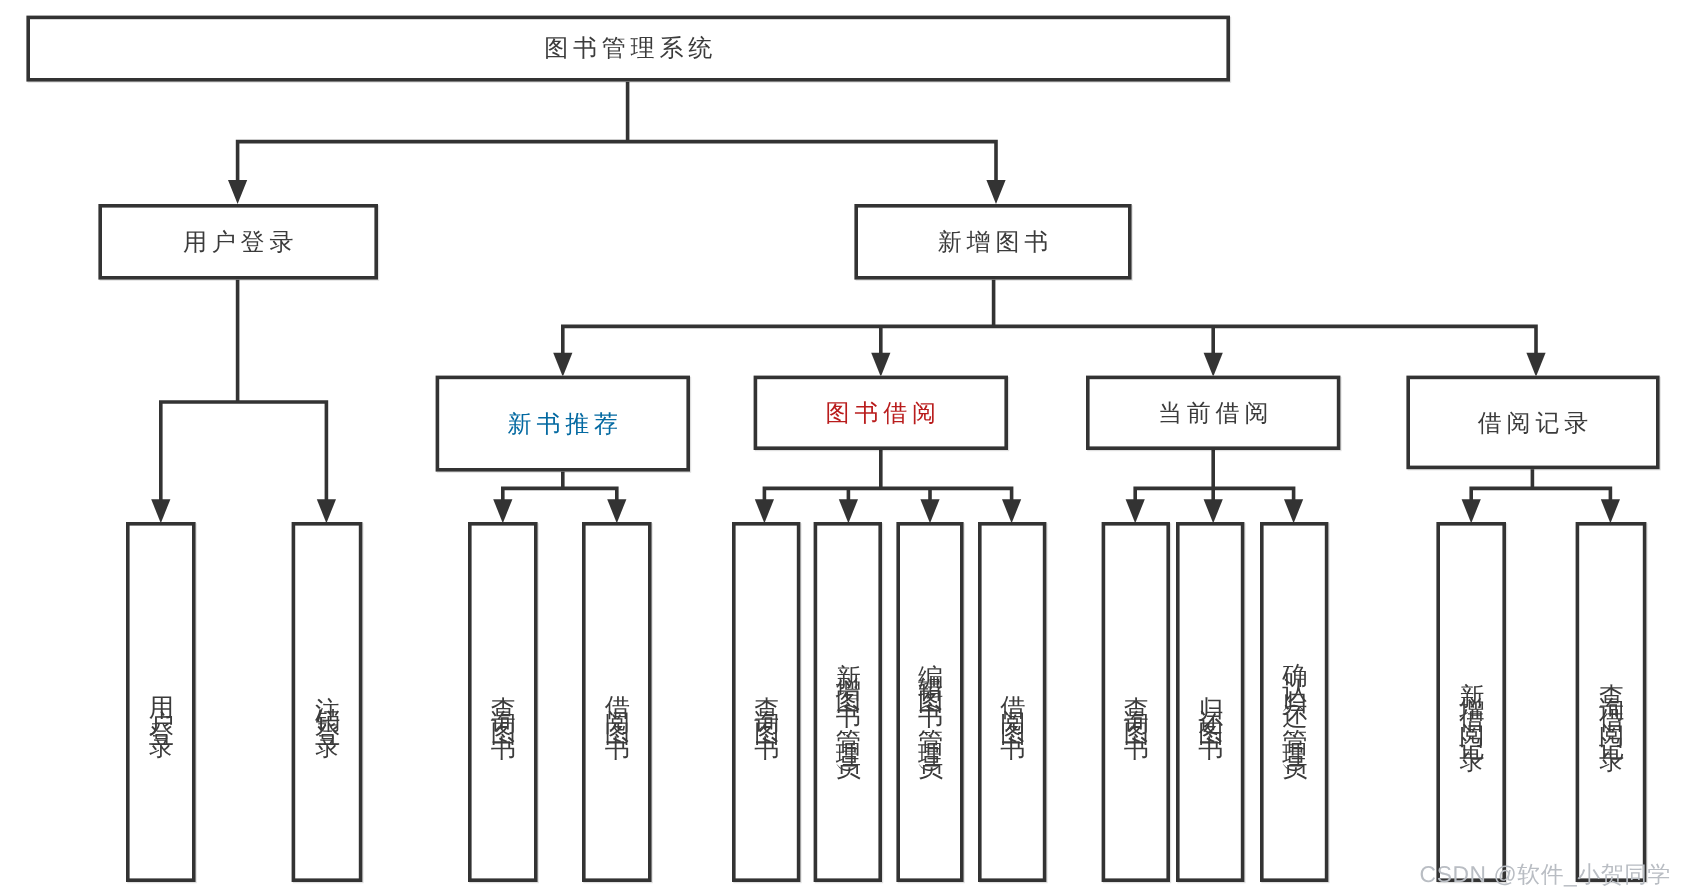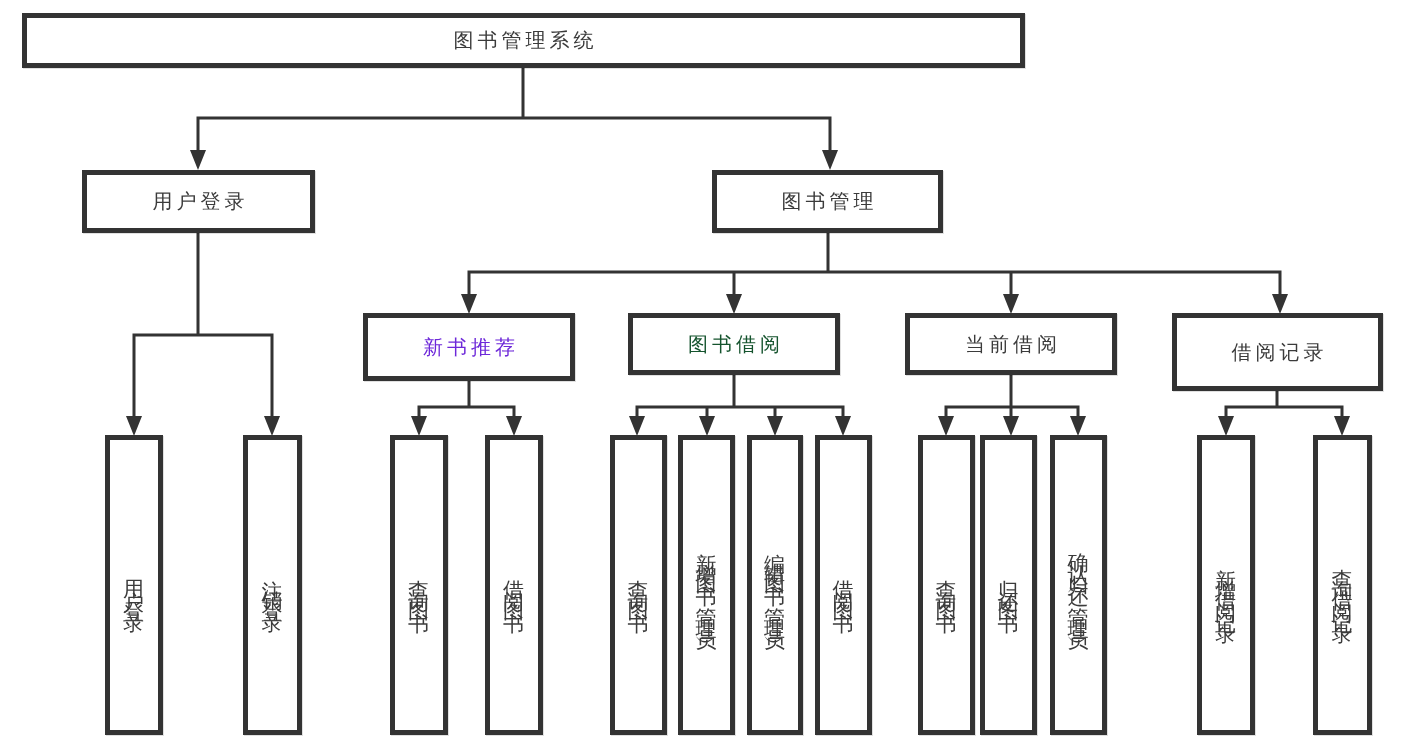--- a/index.html
+++ b/index.html
@@ -14,21 +14,21 @@
   .connectors {
     position: absolute;
     left: 0; top: 0;
     width: 1405px;
     height: 747px;
   }
   .node {
     position: absolute;
     box-sizing: border-box;
     background: #ffffff;
-    border: 5px solid #737373;
+    border: 3px solid #737373;
     color: #3b3b3b;
     display: flex;
     align-items: center;
     justify-content: center;
     text-align: center;
     box-shadow: 1px 1px 0 rgba(0,0,0,0.12);
   }
   .node.h {
     font-size: 20px;
     letter-spacing: 4px;
@@ -96,24 +96,24 @@
       <polygon points="1003,416 1019,416 1011,436"></polygon>
       <polygon points="1070,416 1086,416 1078,436"></polygon>
       <polygon points="1218,416 1234,416 1226,436"></polygon>
       <polygon points="1334,416 1350,416 1342,436"></polygon>
     </g>
   </svg>
 
   <div class="node h" style="left: 22px; top: 13px; width: 1003px; height: 55px; border-color: rgb(51, 51, 51); color: rgb(59, 59, 59);">图书管理系统</div>
 
   <div class="node h" style="left: 82px; top: 170px; width: 233px; height: 63px; border-color: rgb(51, 51, 51); color: rgb(59, 59, 59);">用户登录</div>
-  <div class="node h" style="left: 712px; top: 170px; width: 231px; height: 63px; border-color: rgb(51, 51, 51); color: rgb(59, 59, 59);">图书管理</div>
+  <div class="node h" style="left: 712px; top: 170px; width: 231px; height: 63px; border-color: rgb(51, 51, 51); color: rgb(59, 59, 59);">新增图书</div>
 
-  <div class="node h" style="left: 363px; top: 313px; width: 212px; height: 68px; border-color: rgb(51, 51, 51); color: #6d28d9;">新书推荐</div>
-  <div class="node h" style="left: 628px; top: 313px; width: 212px; height: 62px; border-color: rgb(51, 51, 51); color: #14532d;">图书借阅</div>
+  <div class="node h" style="left: 363px; top: 313px; width: 212px; height: 80px; border-color: rgb(51, 51, 51); color: #0369a1;">新书推荐</div>
+  <div class="node h" style="left: 628px; top: 313px; width: 212px; height: 62px; border-color: rgb(51, 51, 51); color: #b91c1c;">图书借阅</div>
   <div class="node h" style="left: 905px; top: 313px; width: 212px; height: 62px; border-color: rgb(51, 51, 51); color: rgb(59, 59, 59); font-family: Liberation Serif, serif;">当前借阅</div>
   <div class="node h" style="left: 1172px; top: 313px; width: 211px; height: 78px; border-color: rgb(51, 51, 51); color: rgb(59, 59, 59);">借阅记录</div>
 
   <div class="node v" style="left: 105px; top: 435px; width: 58px; height: 300px; border-color: rgb(51, 51, 51); color: rgb(59, 59, 59);">用户登录</div>
   <div class="node v" style="left: 243px; top: 435px; width: 59px; height: 300px; border-color: rgb(51, 51, 51); color: rgb(59, 59, 59);">注销登录</div>
 
   <div class="node v" style="left: 390px; top: 435px; width: 58px; height: 300px; border-color: rgb(51, 51, 51); color: rgb(59, 59, 59);">查询图书</div>
   <div class="node v" style="left: 485px; top: 435px; width: 58px; height: 300px; border-color: rgb(51, 51, 51); color: rgb(59, 59, 59);">借阅图书</div>
 
   <div class="node v" style="left: 610px; top: 435px; width: 57px; height: 300px; border-color: rgb(51, 51, 51); color: rgb(59, 59, 59);">查询图书</div>
@@ -121,14 +121,15 @@
   <div class="node v" style="left: 747px; top: 435px; width: 56px; height: 300px; border-color: rgb(51, 51, 51); color: rgb(59, 59, 59);">编辑图书（管理员）</div>
   <div class="node v" style="left: 815px; top: 435px; width: 57px; height: 300px; border-color: rgb(51, 51, 51); color: rgb(59, 59, 59);">借阅图书</div>
 
   <div class="node v" style="left: 918px; top: 435px; width: 57px; height: 300px; border-color: rgb(51, 51, 51); color: rgb(59, 59, 59);">查询图书</div>
   <div class="node v" style="left: 980px; top: 435px; width: 57px; height: 300px; border-color: rgb(51, 51, 51); color: rgb(59, 59, 59);">归还图书</div>
   <div class="node v" style="left: 1050px; top: 435px; width: 57px; height: 300px; border-color: rgb(51, 51, 51); color: rgb(59, 59, 59);">确认归还（管理员）</div>
 
   <div class="node v" style="left: 1197px; top: 435px; width: 58px; height: 300px; border-color: rgb(51, 51, 51); color: rgb(59, 59, 59);">新增借阅记录</div>
   <div class="node v" style="left: 1313px; top: 435px; width: 59px; height: 300px; border-color: rgb(51, 51, 51); color: rgb(59, 59, 59);">查询借阅记录</div>
 
+  <div class="watermark" style="color: rgb(185, 189, 195);">CSDN @软件_小贺同学</div>
 
 </div>
 
 </body></html>

